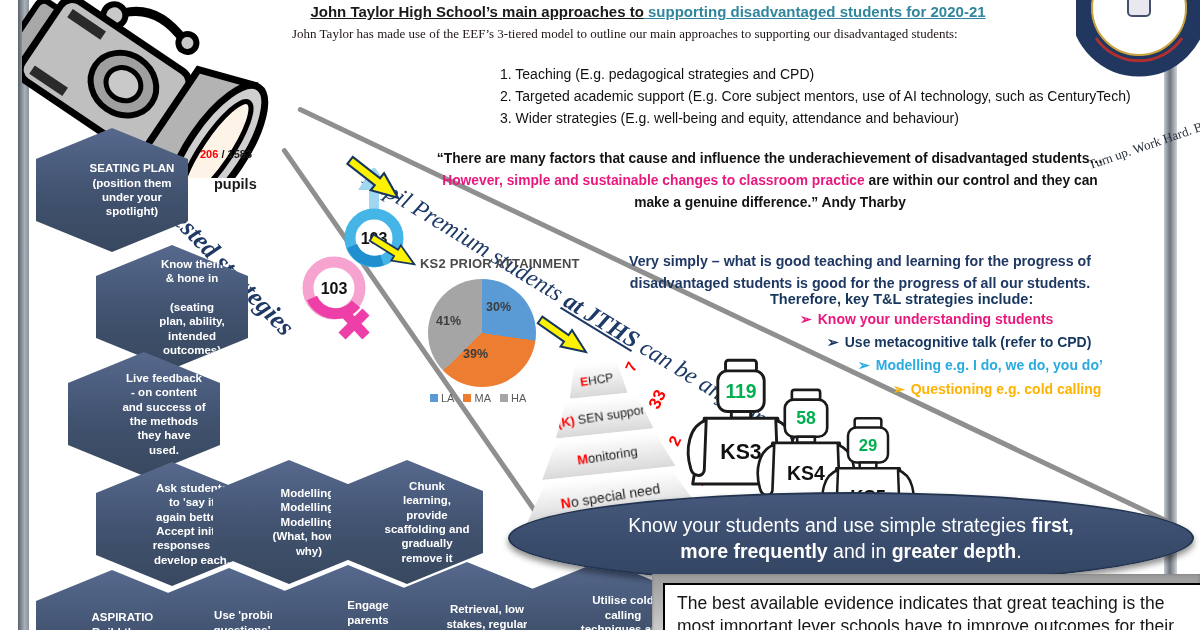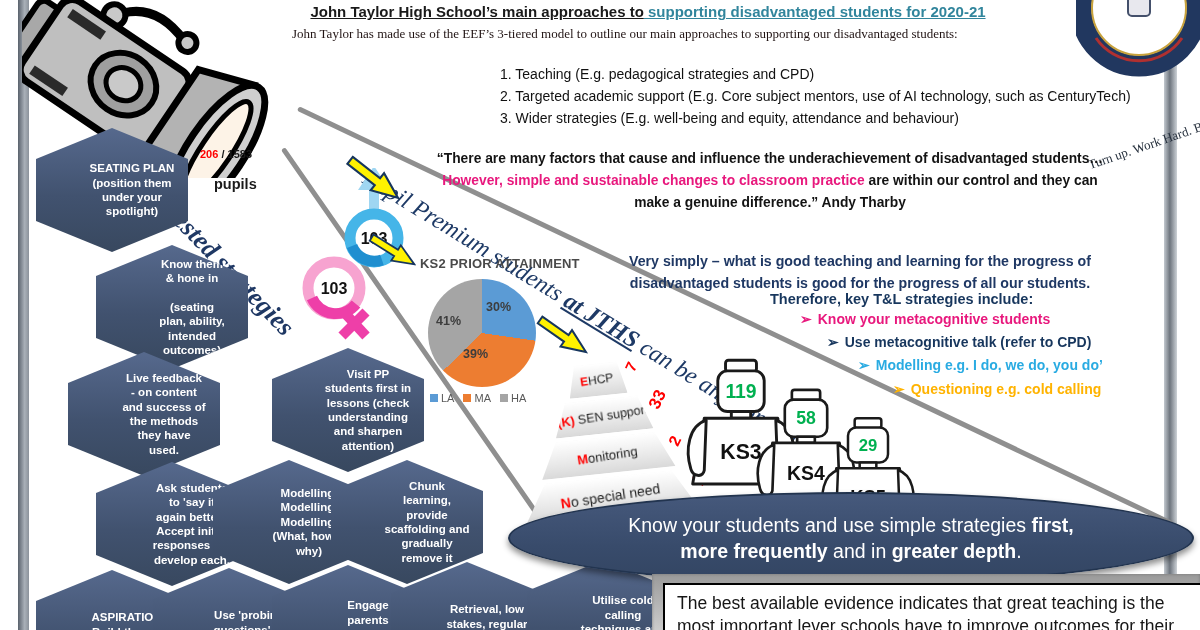--- a/index.html
+++ b/index.html
@@ -177,21 +177,21 @@
   </svg>
 
   <div id="quote" class="abs">
     <span>“There are many factors that cause and influence the underachievement of disadvantaged students…</span><span class="pink">However, simple and sustainable changes to classroom practice</span><span> are within our control and they can make a genuine difference.”</span><span class="attr"> Andy Tharby</span>
   </div>
   <div id="very-simply" class="abs">Very simply – what is good teaching and learning for the progress of
 disadvantaged students is good for the progress of all our students.</div>
 
   <div id="tl-heading" class="abs">Therefore, key T&amp;L strategies include:</div>
   <div class="tl-bullet c-pink" style="left:800px;top:311px;">
-    <span class="chev">➢</span><span>Know your metacognitive students</span>
+    <span class="chev">➢</span><span>Know your understanding students</span>
   </div>
   <div class="tl-bullet c-navy" style="left:827px;top:334px;">
     <span class="chev">➢</span><span>Use metacognitive talk (refer to CPD)</span>
   </div>
   <div class="tl-bullet c-blue" style="left:858px;top:357px;">
     <span class="chev">➢</span><span>Modelling e.g. I do, we do, you do’</span>
   </div>
   <div class="tl-bullet c-orange" style="left:893px;top:381px;">
     <span class="chev">➢</span><span>Questioning e.g. cold calling</span>
   </div>
@@ -291,28 +291,20 @@
 outcomes)</span>
     </div>
   <div class="hex" style="left:36px;top:352px;margin-left:32px;">
       <span>Live feedback
 - on content
 and success of
 the methods
 they have
 used.</span>
     </div>
-  <div class="hex" style="left:272px;top:348px;">
-      <span>Visit PP
-students first in
-lessons (check
-understanding
-and sharpen
-attention)</span>
-    </div>
   <div class="hex" style="left:96px;top:462px;">
       <span>Ask students
 to 'say it
 again better!'
 Accept initial
 responses but
 develop each.</span>
     </div>
   <div class="hex" style="left:213px;top:460px;">
       <span>Modelling,

